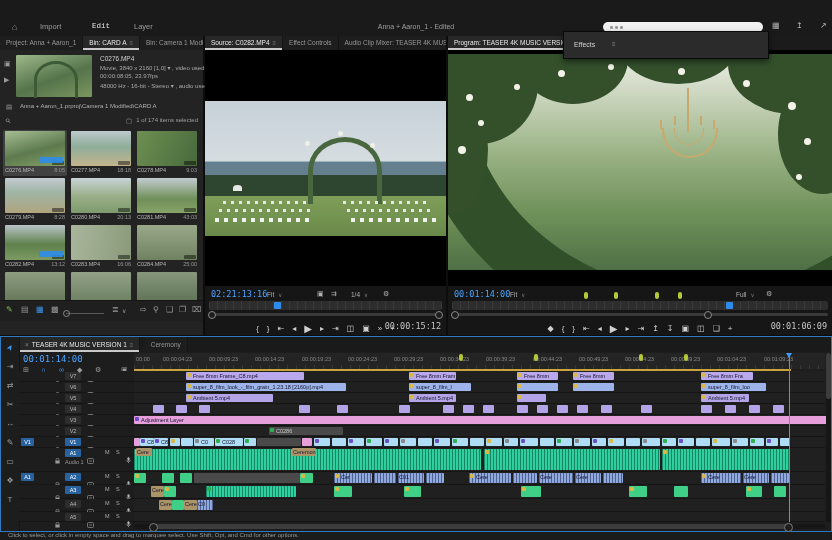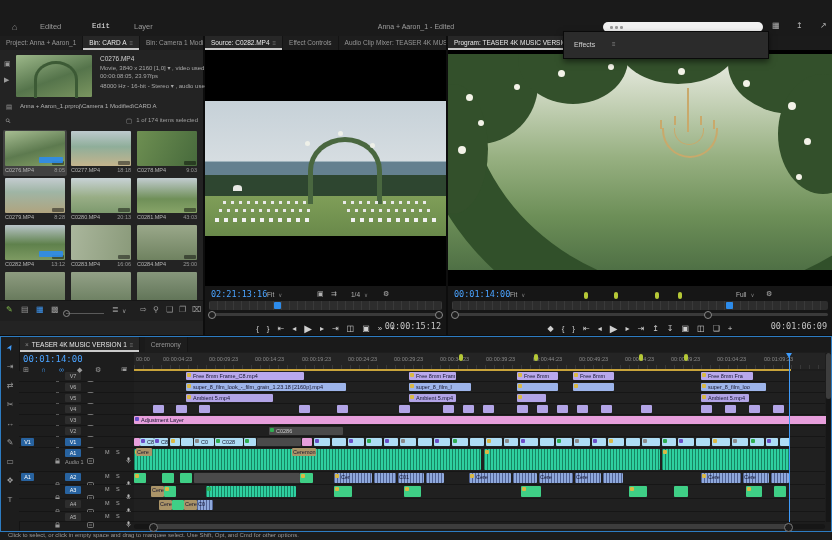--- a/index.html
+++ b/index.html
@@ -144,21 +144,21 @@
   <div id="titlebar">
     <span class="menu-item" style="left:12px;font-size:9px;">⌂</span>
     <span id="menu"></span>
     <span id="doc-title">Anna + Aaron_1 - Edited</span>
     <div id="search-pill">
       <span class="pill-dot" style="left:7px"></span>
         <span class="pill-dot" style="left:12px"></span>
         <span class="pill-dot" style="left:17px"></span>
     </div>
     <span id="tb-right"></span>
-  <span class="menu-item" style="left: 40px;">Edited</span><span class="menu-item active" style="left: 92px;">Edit</span><span class="menu-item" style="left: 134px;">Layer</span><span class="tb-icon" style="left: 772px;">▦</span><span class="tb-icon" style="left: 796px;">↥</span><span class="tb-icon" style="left: 820px;">↗</span></div>
+  <span class="menu-item" style="left: 40px;">Import</span><span class="menu-item active" style="left: 92px;">Edit</span><span class="menu-item" style="left: 134px;">Layer</span><span class="tb-icon" style="left: 772px;">▦</span><span class="tb-icon" style="left: 796px;">↥</span><span class="tb-icon" style="left: 820px;">↗</span></div>
 
   <div id="effects-pop">
     <span>Effects</span>
     <span class="pm">≡</span>
   </div>
 
   <div class="tabstrip" style="left:0;width:203px;" id="ptabs"><span class="tab"><span>Project: Anna + Aaron_1</span></span><span class="tab active"><span>Bin: CARD A</span><span class="pm">≡</span></span><span class="tab"><span>Bin: Camera 1 Modified</span></span></div>
   <div class="tabstrip" style="left:205px;width:241px;" id="stabs"><span class="tab active"><span>Source: C0282.MP4</span><span class="pm">≡</span></span><span class="tab"><span>Effect Controls</span></span><span class="tab"><span>Audio Clip Mixer: TEASER 4K MUSIC VERSI</span></span></div>
   <div class="tabstrip" style="left:448px;width:384px;">
     <span class="tab active"><span>Program: TEASER 4K MUSIC VERSION 1</span><span class="pm">≡</span></span>

